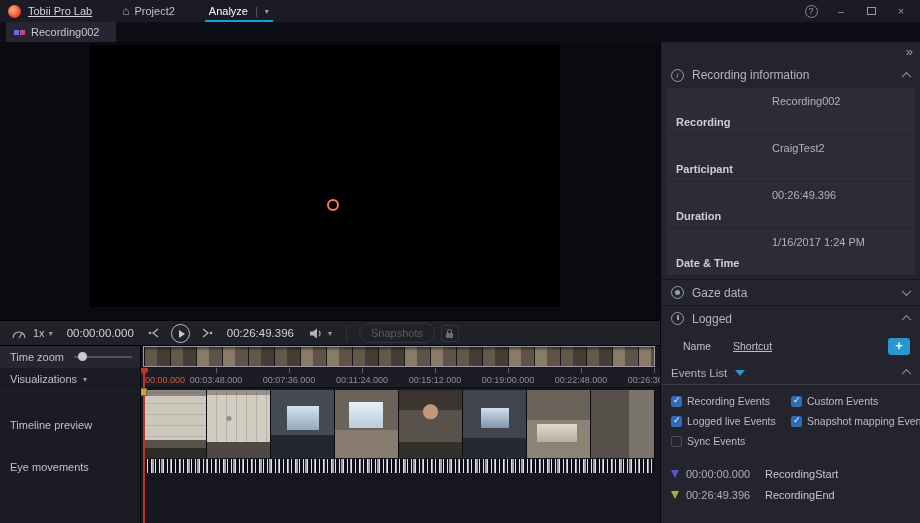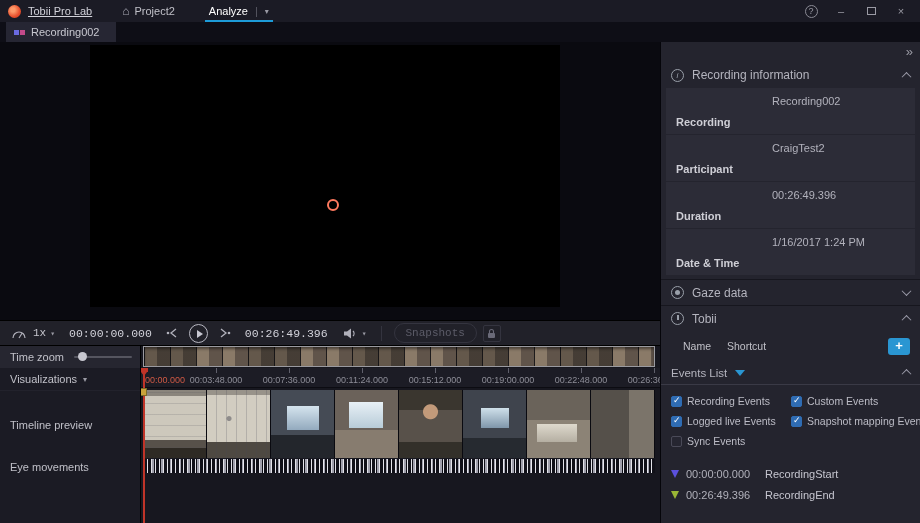--- a/index.html
+++ b/index.html
@@ -42,21 +42,21 @@
 
   
   .video-stage { position:absolute; top:42px; left:0; width:660px; height:278px; background:#0a0a10; }
   .video-frame { position:absolute; left:90px; top:3px; width:470px; height:262px; background:#000; }
   .gaze-ring { position:absolute; left:237px; top:154px; width:12px; height:12px;
                border:2px solid #ff7a5f; border-radius:50%; }
 
   
   .controls { position:absolute; top:320px; left:0; width:660px; height:26px; background:#212129;
               border-top:1px solid #000; border-bottom:1px solid #000;
-              display:flex; align-items:center; font-size:11px; color:#c5c5cc;font-family:Liberation Mono, monospace; }
+              display:flex; align-items:center; font-size:11px; color:#c5c5cc; }
   .gauge { margin-left:12px; }
   .speed { margin-left:7px; display:flex; align-items:center; gap:4px; }
   .cur-time { margin-left:14px; color:#d2d2da; font-size:11.5px; }
   .skip { margin-left:14px; display:flex; align-items:center; }
   .play-btn { width:19px; height:19px; border:1px solid #b8b8c2; border-radius:50%;
               margin-left:10px; position:relative; flex:none; }
   .play-btn::after { content:''; position:absolute; left:7px; top:5px;
                      border-left:6px solid #c8c8d2; border-top:4px solid transparent;
                      border-bottom:4px solid transparent; }
   .skip2 { margin-left:10px; display:flex; align-items:center; }
@@ -161,21 +161,21 @@
   .fields { margin:0 5px 4px; background:#2c2c37; }
   .frow { display:grid; grid-template-columns:96px 1fr; padding:7px 10px 6px;
           border-bottom:1px solid #24242e; }
   .flabel { color:#cfcfd6; font-weight:bold;margin-top:21px; }
   .fvalue { color:#b2b2bc; }
   .subhead { display:flex; align-items:center; height:24px; padding:0 10px;
              border-bottom:1px solid #3a3a46; font-size:11.5px; color:#b4b4be; }
   .subhead .chev { margin-left:auto; }
   .et-row { display:flex; align-items:center; height:30px; padding:0 10px; font-size:10.5px; color:#c0c0c8; }
   .et-name { margin-left:12px; }
-  .et-shortcut { margin-left:16px; }
+  .et-shortcut { margin-left:22px;text-decoration:underline; }
   .add-btn { margin-left:auto; width:22px; height:17px; background:#2a96d2; border-radius:3px;
              color:#fff; font-size:13px; line-height:16px; text-align:center; font-weight:bold; }
   .funnel { width:0; height:0; border-left:5px solid transparent; border-right:5px solid transparent;
             border-top:6px solid #2a96d2; margin-left:8px; }
   .cbgrid { display:grid; grid-template-columns:118px 1fr; gap:8px 2px; padding:10px 10px 6px;
             font-size:10.5px; color:#bcbcc6; }
   .cbitem { display:flex; align-items:center; gap:5px; white-space:nowrap; }
   .cb { width:11px; height:11px; border-radius:2px; flex:none; position:relative;
         background:#262631; border:1px solid #4a4a58; }
   .cb.on { background:#2f6cb3; border-color:#2f6cb3; }
@@ -353,21 +353,21 @@
 
   <div class="sec">
     <span class="ic ic-gaze"></span>
     <span class="sec-title">Gaze data</span>
     <span class="chev down"></span>
   </div>
 
 
   <div class="sec">
     <span class="ic ic-events"></span>
-    <span class="sec-title">Tobii</span>
+    <span class="sec-title">Logged</span>
     <span class="chev up"></span>
   </div>
 
   <div class="et-row">
     <span class="et-name">Name</span>
     <span class="et-shortcut">Shortcut</span>
     <span class="add-btn">+</span>
   </div>
 
   <div class="subhead">

